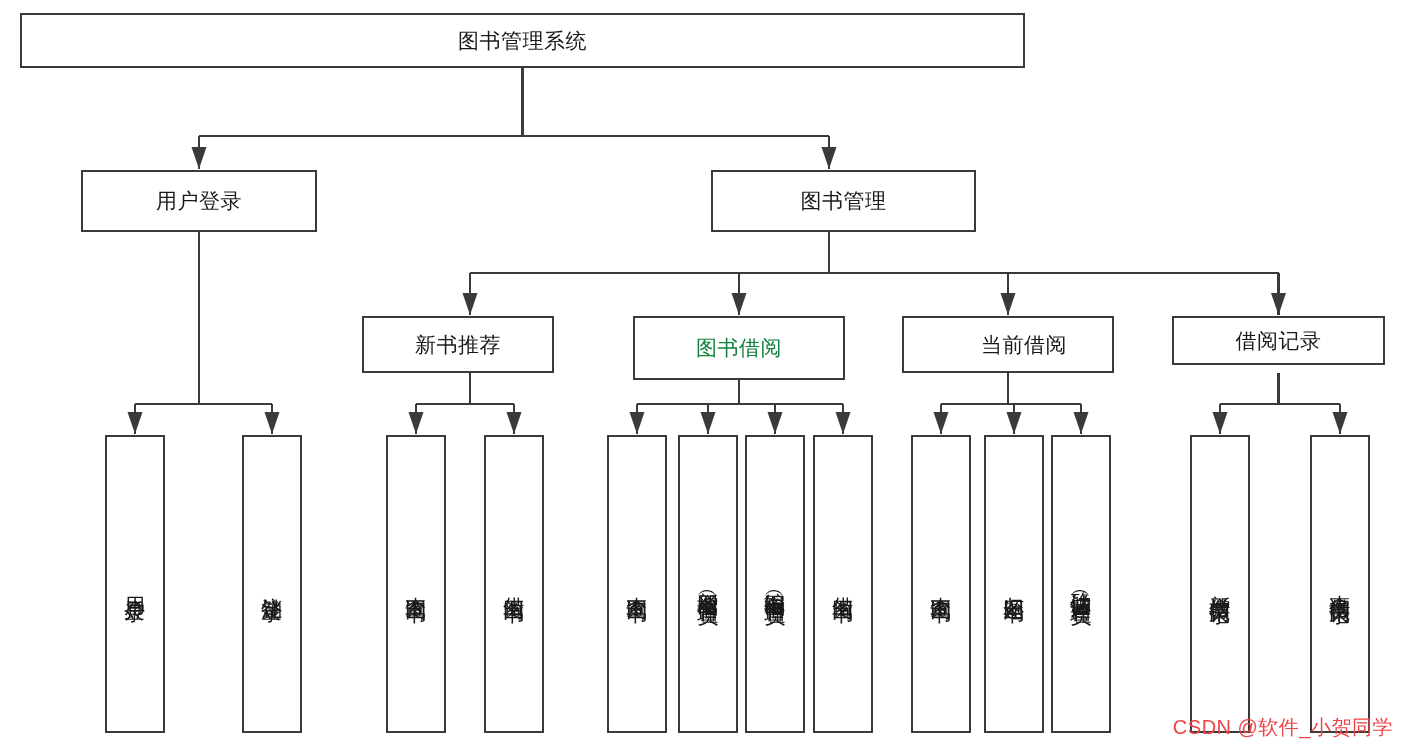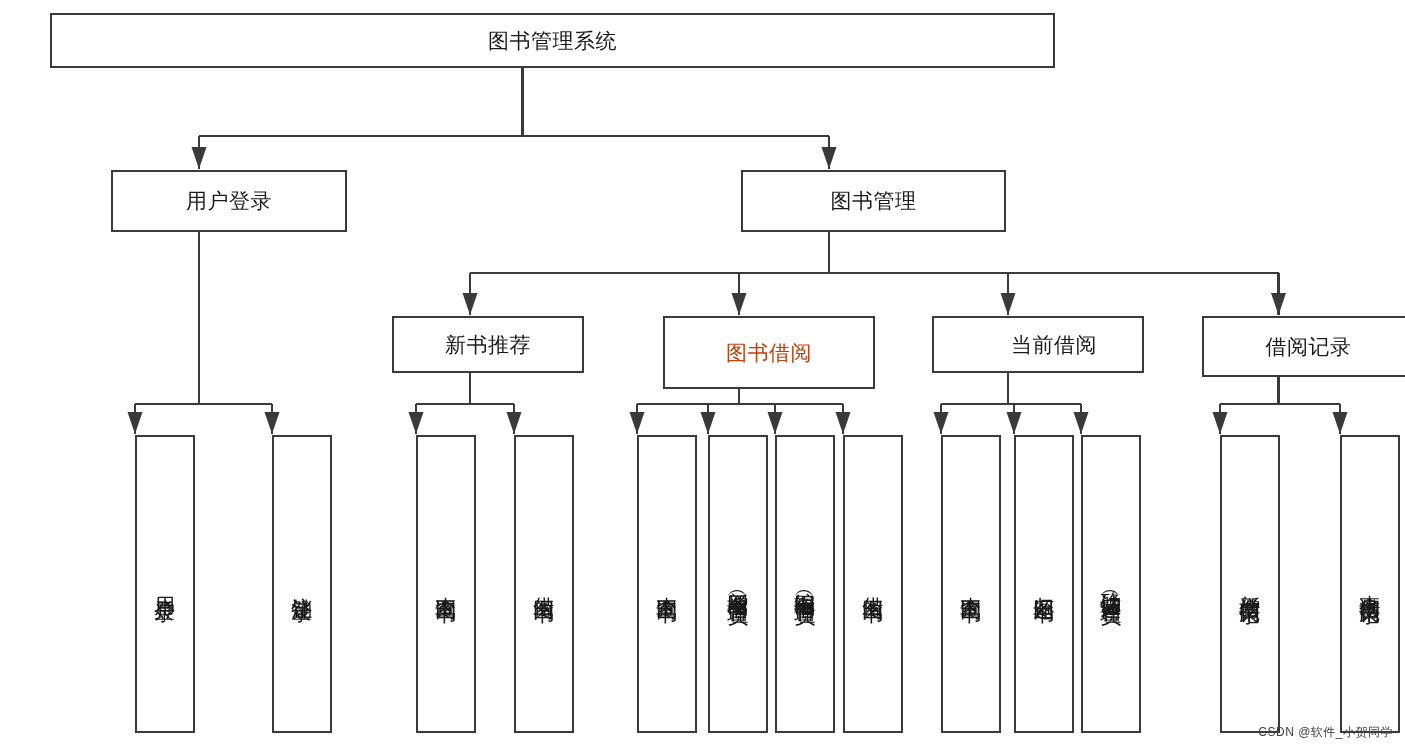--- a/index.html
+++ b/index.html
@@ -19,21 +19,20 @@
   }
   .node-box {
     position: absolute;
     box-sizing: border-box;
     background: #ffffff;
     border: 2px solid #14b8a6;
     display: flex;
     align-items: center;
     justify-content: center;
     color: #1a1a1a;
-    margin-left: 30px;
   }
   .node-box.horizontal {
     font-size: 21px;
     line-height: 1.2;
     letter-spacing: 0.5px;
     text-align: center;
   }
   .node-box.vertical {
     writing-mode: vertical-rl;
     text-orientation: upright;
@@ -56,22 +55,22 @@
     left: 0;
     top: 0;
     width: 1405px;
     height: 747px;
     pointer-events: none;
   }
   #watermark {
     position: absolute;
     right: 12px;
     bottom: 6px;
-    font-size: 12px;
-    color: #404040;
+    font-size: 20px;
+    color: #ef4444;
     letter-spacing: 0.5px;
     white-space: nowrap;
   }
 </style>
 </head>
 <body>
 
 <div id="diagram-root">
   <svg id="connectors" viewBox="0 0 1405 747" xmlns="http://www.w3.org/2000/svg">
       <line x1="522.5" y1="68" x2="522.5" y2="136" stroke="#3a3a3a" stroke-width="2.5" shape-rendering="crispEdges"></line>
@@ -133,27 +132,27 @@
       </div>
       <div class="node-box horizontal" style="left: 81px; top: 170px; width: 236px; height: 62px; border-color: rgb(58, 58, 58); background: rgb(255, 255, 255); color: rgb(26, 26, 26);">
         <span class="node-label">用户登录</span>
       </div>
       <div class="node-box horizontal" style="left: 711px; top: 170px; width: 265px; height: 62px; border-color: rgb(58, 58, 58); background: rgb(255, 255, 255); color: rgb(26, 26, 26);">
         <span class="node-label">图书管理</span>
       </div>
       <div class="node-box horizontal" style="left: 362px; top: 316px; width: 192px; height: 57px; border-color: rgb(58, 58, 58); background: rgb(255, 255, 255); color: rgb(26, 26, 26);">
         <span class="node-label">新书推荐</span>
       </div>
-      <div class="node-box horizontal" style="left: 633px; top: 316px; width: 212px; height: 73px; border-color: rgb(58, 58, 58); background: rgb(255, 255, 255); color: #c2410c;">
+      <div class="node-box horizontal" style="left: 633px; top: 316px; width: 212px; height: 64px; border-color: rgb(58, 58, 58); background: rgb(255, 255, 255); color: #15803d;">
         <span class="node-label">图书借阅</span>
       </div>
       <div class="node-box horizontal" style="left: 902px; top: 316px; width: 212px; height: 57px; border-color: rgb(58, 58, 58); background: rgb(255, 255, 255); color: rgb(26, 26, 26); padding-left: 32px;">
         <span class="node-label">当前借阅</span>
       </div>
-      <div class="node-box horizontal" style="left: 1172px; top: 316px; width: 213px; height: 61px; border-color: rgb(58, 58, 58); background: rgb(255, 255, 255); color: rgb(26, 26, 26);">
+      <div class="node-box horizontal" style="left: 1172px; top: 316px; width: 213px; height: 49px; border-color: rgb(58, 58, 58); background: rgb(255, 255, 255); color: rgb(26, 26, 26);">
         <span class="node-label">借阅记录</span>
       </div>
       <div class="node-box vertical" style="left: 105px; top: 435px; width: 60px; height: 298px; border-color: rgb(58, 58, 58); background: rgb(255, 255, 255); color: rgb(26, 26, 26);">
         <span class="node-label">用户登录</span>
       </div>
       <div class="node-box vertical" style="left: 242px; top: 435px; width: 60px; height: 298px; border-color: rgb(58, 58, 58); background: rgb(255, 255, 255); color: rgb(26, 26, 26);">
         <span class="node-label">注销登录</span>
       </div>
       <div class="node-box vertical" style="left: 386px; top: 435px; width: 60px; height: 298px; border-color: rgb(58, 58, 58); background: rgb(255, 255, 255); color: rgb(26, 26, 26);">
         <span class="node-label">查询图书</span>

